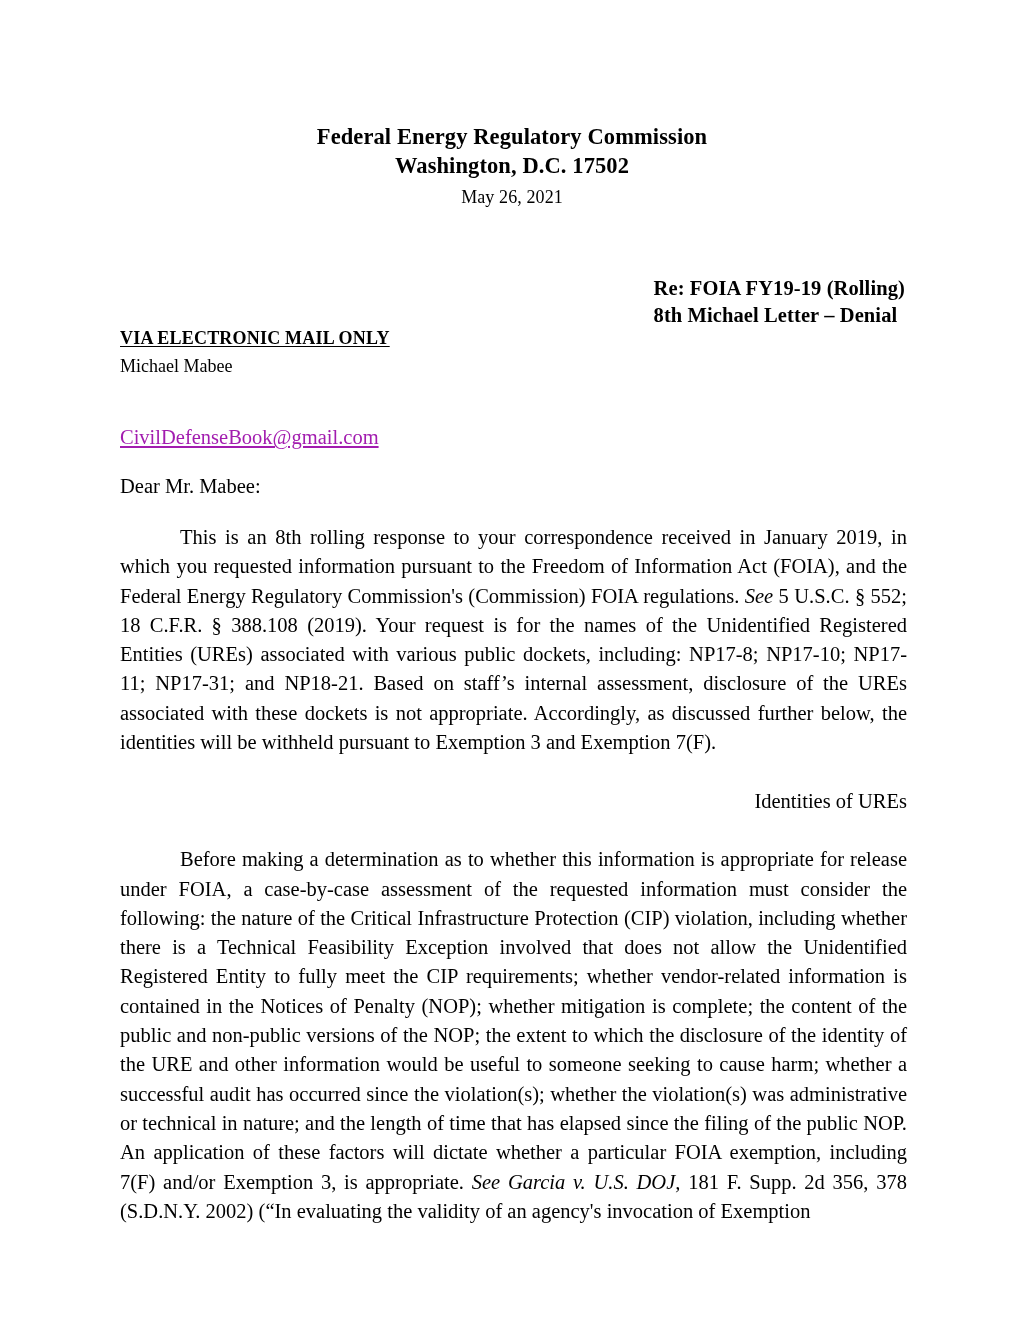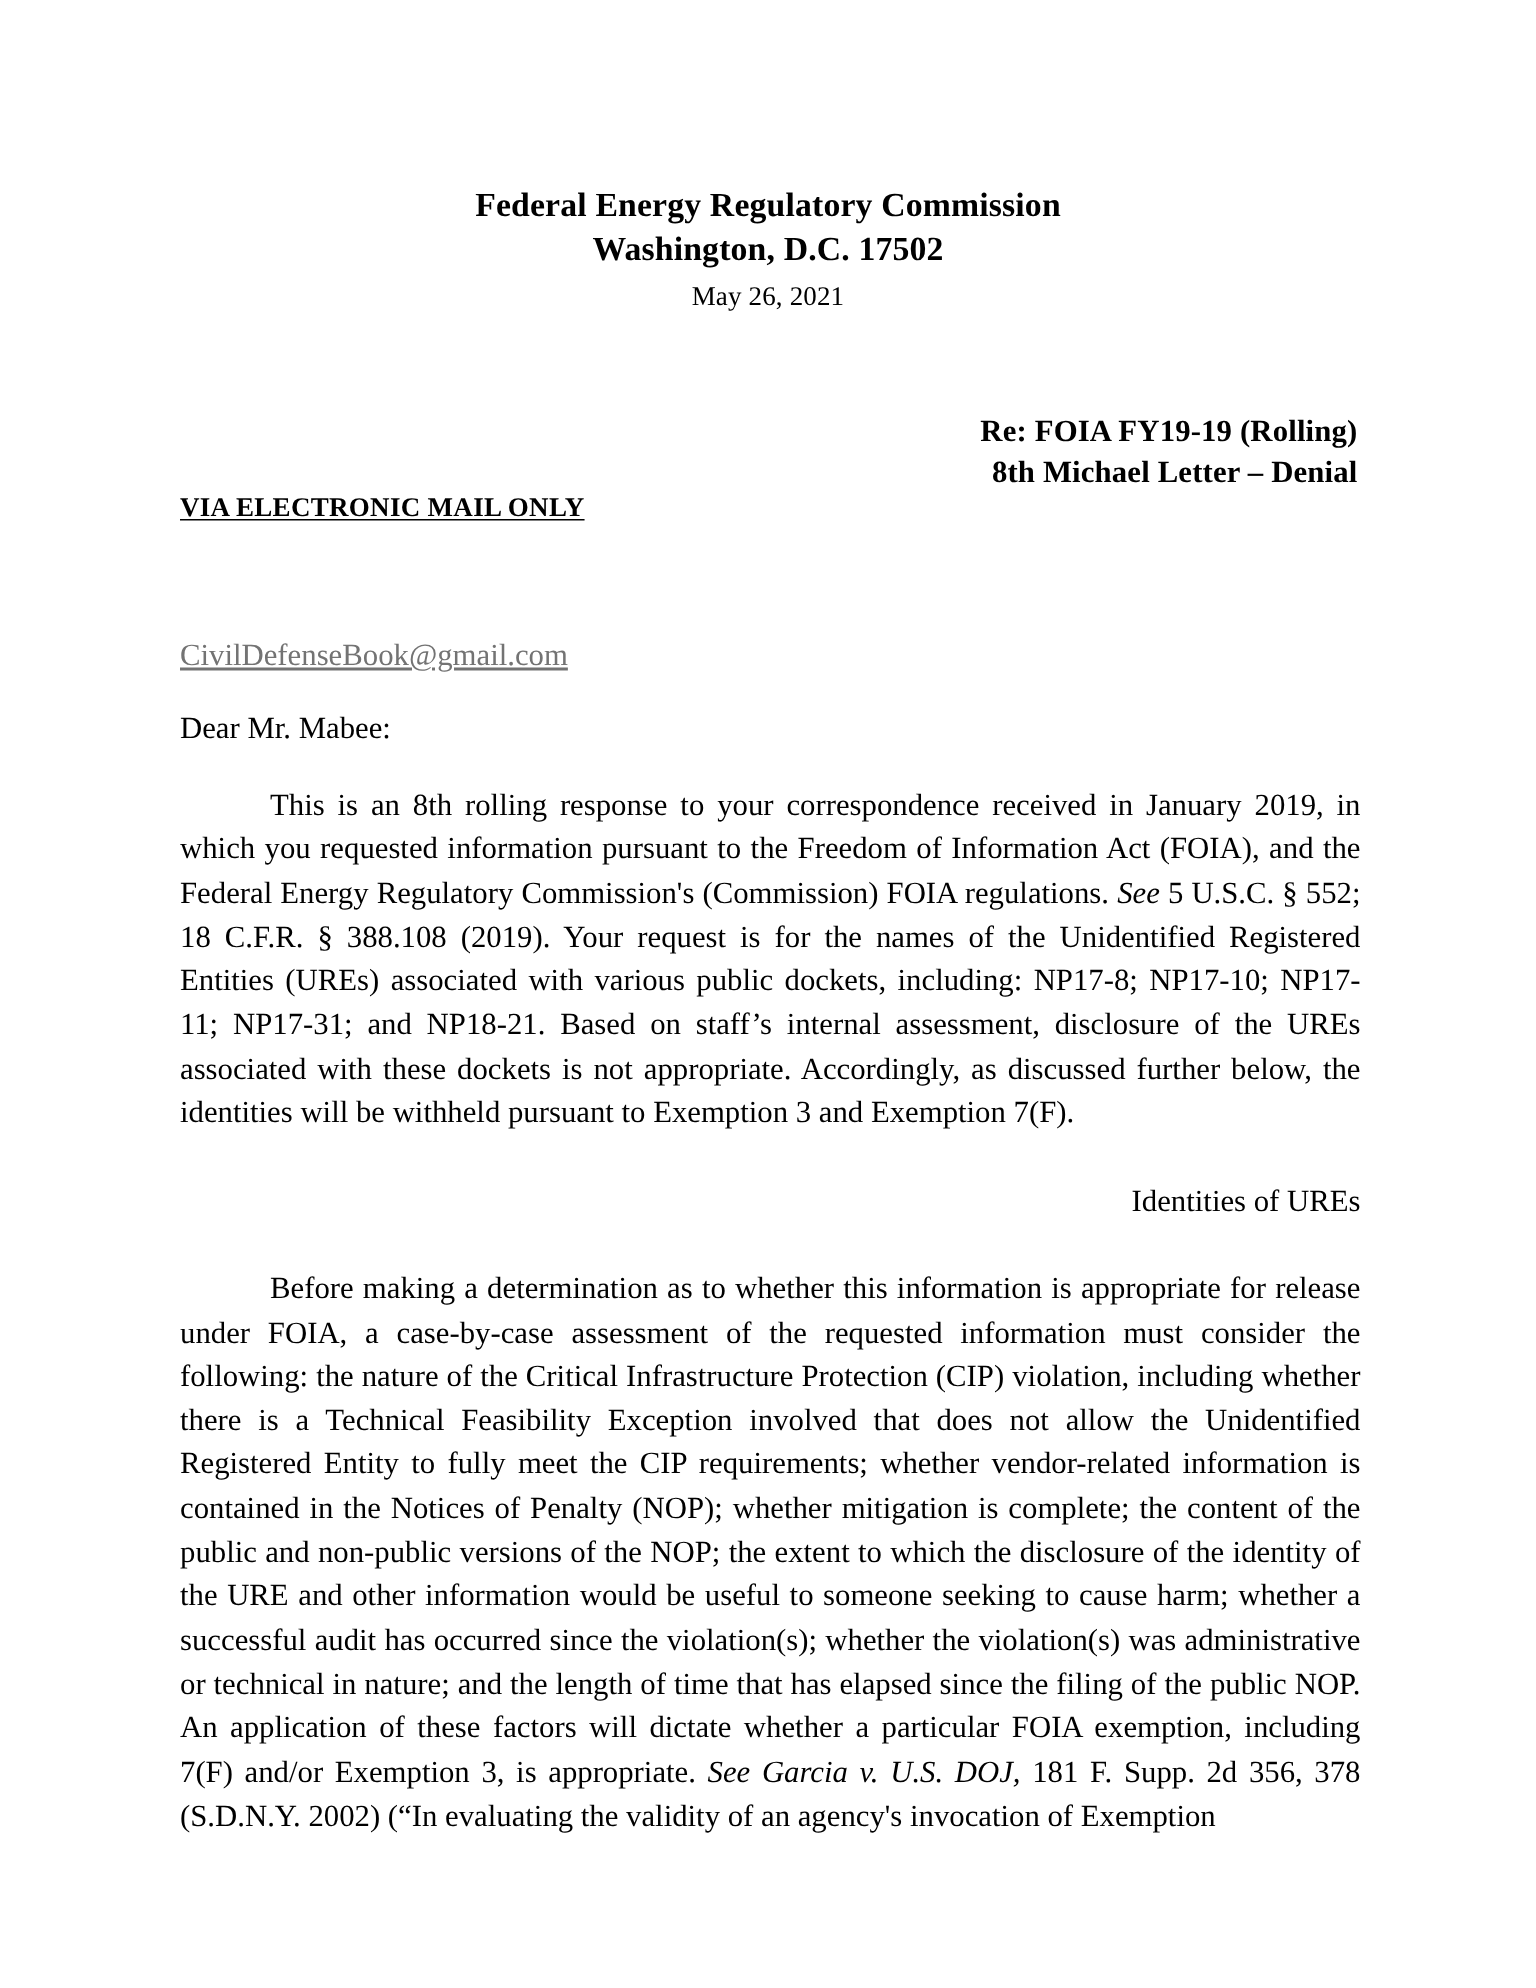--- a/index.html
+++ b/index.html
@@ -43,21 +43,20 @@
     margin-top: 4px;
     letter-spacing: 0.1px;
     font-family: Liberation Serif, serif;
   }
 
   
   .re-block {
     position: absolute;
     right: 119px;
     top: 271px;
-    text-align: right;
     font-weight: bold;
     font-size: 20.5px;
     line-height: 27px;
     letter-spacing: 0.1px;
   }
 
   
   .recipient {
     position: absolute;
     left: 120px;
@@ -77,21 +76,21 @@
   }
 
   .email-line {
     position: absolute;
     left: 120px;
     top: 420px;
     font-size: 20.5px;
     line-height: 27px;
   }
   .email-link {
-    color: #737373;
+    color: #a21caf;
     text-decoration: underline;
     text-underline-offset: 2px;
     cursor: pointer;
   }
 
   .salutation {
     position: absolute;
     left: 120px;
     top: 469px;
     font-size: 20.5px;
@@ -141,20 +140,21 @@
     <div class="date">May 26, 2021</div>
   </div>
 
   <div class="re-block">
     <div>Re:  FOIA FY19-19 (Rolling)</div>
     <div>8th Michael Letter – Denial</div>
   </div>
 
   <div class="recipient">
     <div class="via">VIA ELECTRONIC MAIL ONLY</div>
+    <span class="name">Michael Mabee</span>
   </div>
 
   <div class="email-line">
     <span class="email-link">CivilDefenseBook@gmail.com</span>
   </div>
 
   <div class="salutation">Dear Mr. Mabee:</div>
 
   <div class="body-area">
 

